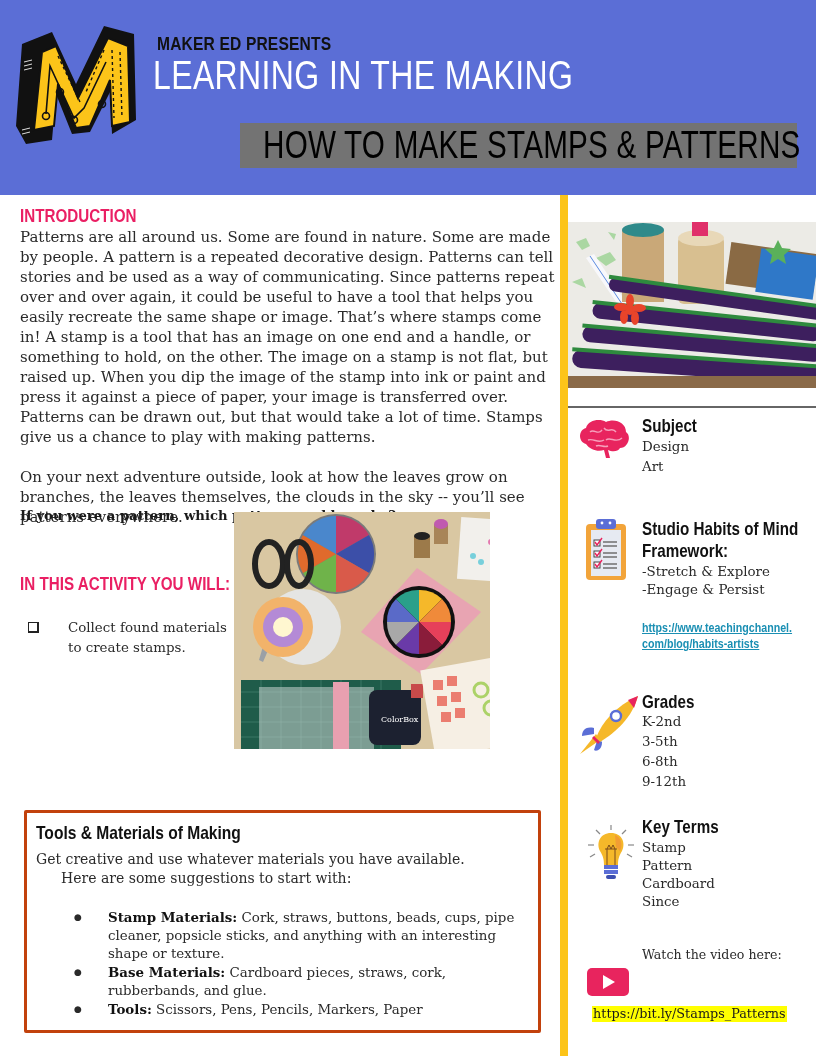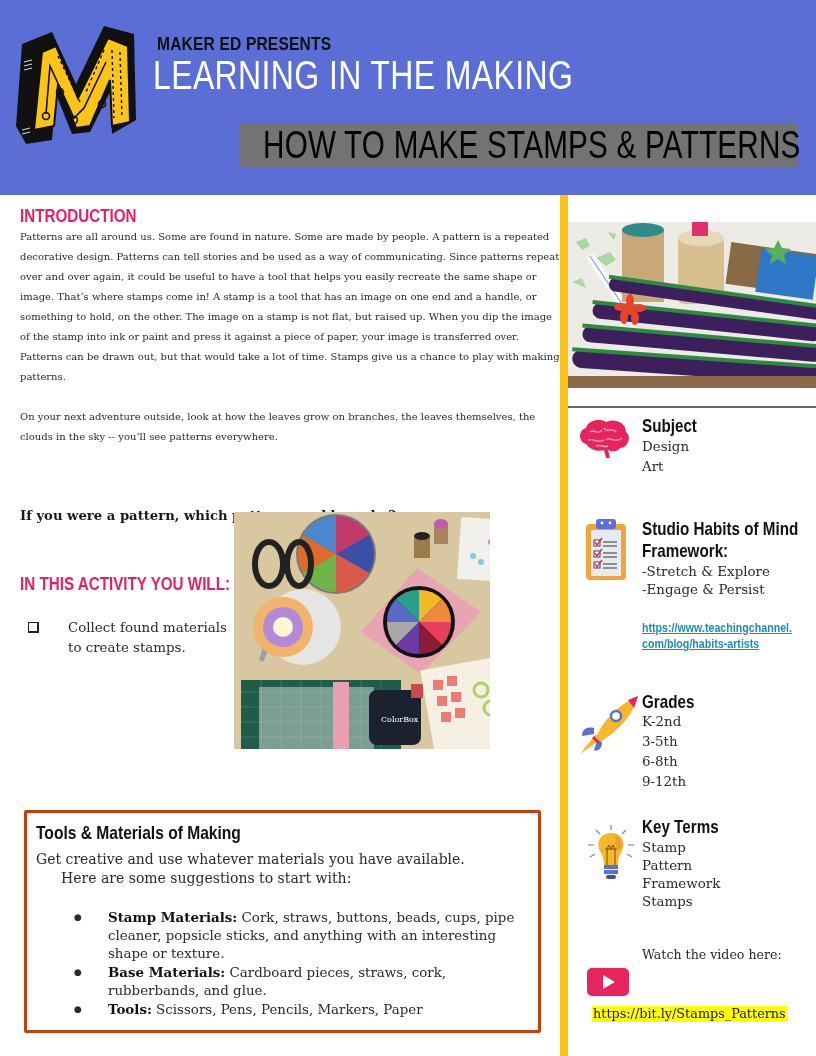--- a/index.html
+++ b/index.html
@@ -10,21 +10,21 @@
   .header { position: absolute; left: 0; top: 0; width: 816px; height: 195px; background: #5b6ed6; }
   .logo { position: absolute; left: 12px; top: 22px; width: 130px; height: 126px; }
   .presents { position: absolute; left: 157px; top: 33px; font-family: "Liberation Sans", sans-serif; font-weight: bold; font-size: 19px; color: #111; transform: scaleX(0.82); transform-origin: left top; letter-spacing: 0.2px; }
   .series-title { position: absolute; left: 153px; top: 52px; font-family: "Liberation Sans", sans-serif; font-size: 41px; color: #ffffff; transform: scaleX(0.78); transform-origin: left top; letter-spacing: 0.5px; }
   .title-box { position: absolute; left: 240px; top: 123px; width: 557px; height: 45px; background: #737373; }
   .title-text { position: absolute; left: 23px; top: 1px; font-family: "Liberation Sans", sans-serif; font-size: 38px; color: #000; transform: scaleX(0.78); transform-origin: left top; white-space: nowrap; letter-spacing: 0.3px; }
 
   
   .section-head { font-family: "Liberation Sans", sans-serif; font-weight: bold; color: #ea1f63; transform: scaleX(0.8); transform-origin: left top; white-space: nowrap; }
   .intro-head { position: absolute; left: 20px; top: 205px; font-size: 19px; }
-  .intro-body { position: absolute; left: 20px; top: 227px; width: 540px; font-size: 10px; line-height: 20px; color: #2a2a2a; }
+  .intro-body { position: absolute; left: 20px; top: 227px; width: 540px; font-size: 15px; line-height: 20px; color: #2a2a2a; }
   .intro-body p { margin: 0; }
   .intro-body p + p { margin-top: 20px; }
   .question { position: absolute; left: 20px; top: 508px; font-size: 13.2px; font-weight: bold; color: #1a1a1a; }
 
   .activity-head { position: absolute; left: 20px; top: 573px; font-size: 19px; }
   .activity-list { position: absolute; left: 28px; top: 618px; width: 205px; list-style: none; font-size: 13.4px; line-height: 20px; color: #2a2a2a; }
   .activity-list li { position: relative; padding-left: 40px; }
   .activity-list .box { position: absolute; left: 0; top: 4px; width: 11px; height: 11px; border: 1.3px solid #222; border-right-width: 2.2px; border-bottom-width: 2.2px; }
 
   .photo-materials { position: absolute; left: 234px; top: 512px; width: 256px; height: 237px; background: #d8c7a4; overflow: hidden; padding-left: 7px; }
@@ -373,22 +373,22 @@
       <line x1="17" y1="24" x2="29" y2="24"></line>
     </g>
   <rect x="16" y="40" width="14" height="4" fill="#5b6ed6"></rect>
   <rect x="16" y="45" width="14" height="4" fill="#5b6ed6"></rect>
   <rect x="18" y="50" width="10" height="4" rx="2" fill="#3d4fb0"></rect>
 </svg>
 <div class="side-head terms-head">Key Terms</div>
 <div class="side-body terms-body">
   <div>Stamp</div>
   <div>Pattern</div>
-  <div>Framework</div>
-  <div>Stamps</div>
+  <div>Cardboard</div>
+  <div>Since</div>
 </div>
 
 <svg class="icon" style="left:587px; top:968px; width:42px; height:28px;" viewBox="0 0 42 28">
   <rect x="0" y="0" width="42" height="28" rx="5" fill="#e8245e"></rect>
   <polygon points="16,7 16,21 28,14" fill="#ffffff"></polygon>
 </svg>
 <div class="video-label">Watch the video here:</div>
 <a class="video-link">https://bit.ly/Stamps_Patterns</a>
 
 </body></html>

